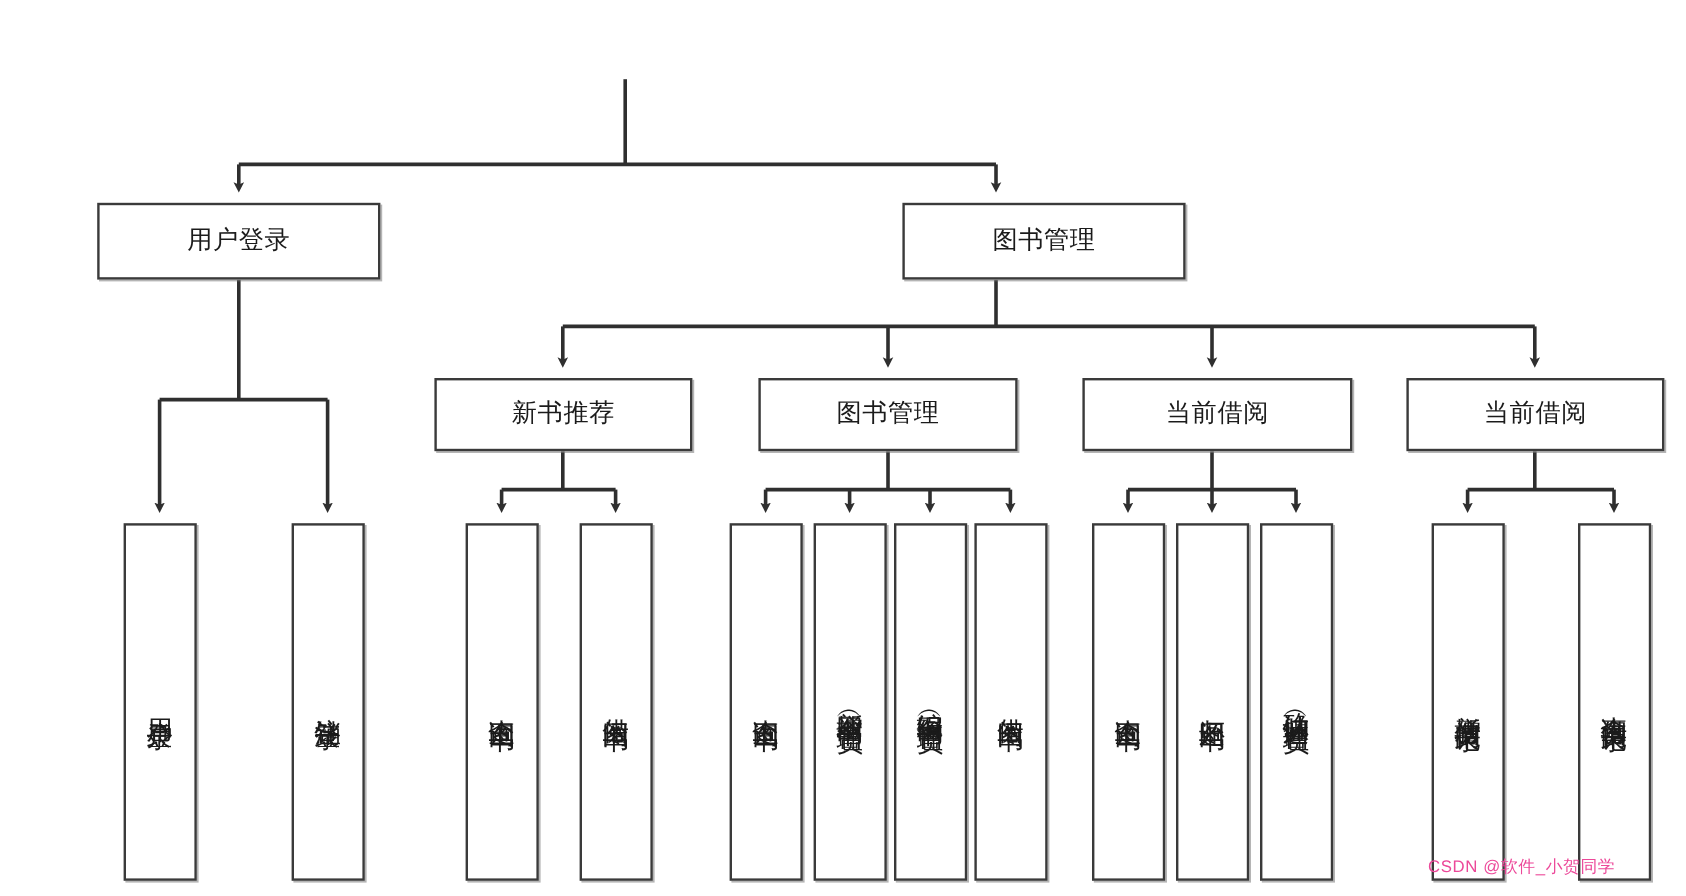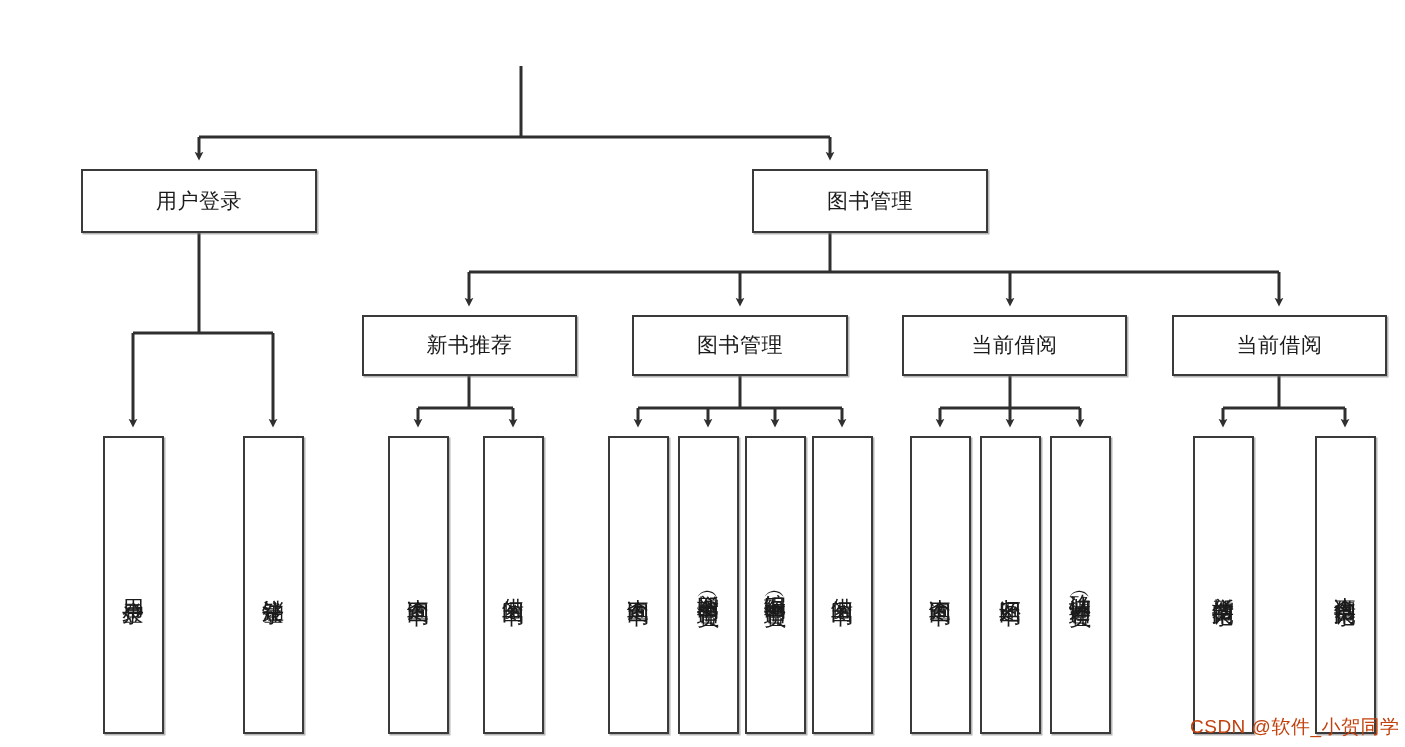--- a/index.html
+++ b/index.html
@@ -47,22 +47,22 @@
     writing-mode: vertical-rl;
     text-orientation: upright;
     font-size: 22px;
     letter-spacing: 2px;
     line-height: 1.05;
   }
   .node.root .label { font-size: 22px; }
   .watermark {
     position: absolute;
     z-index: 3;
-    color: #c2410c;
-    font-size: 19px;
+    color: #ec4899;
+    font-size: 14px;
     letter-spacing: 0.5px;
     white-space: nowrap;
     pointer-events: none;
   }
 </style>
 </head>
 <body>
 
 <div id="stage">
 

